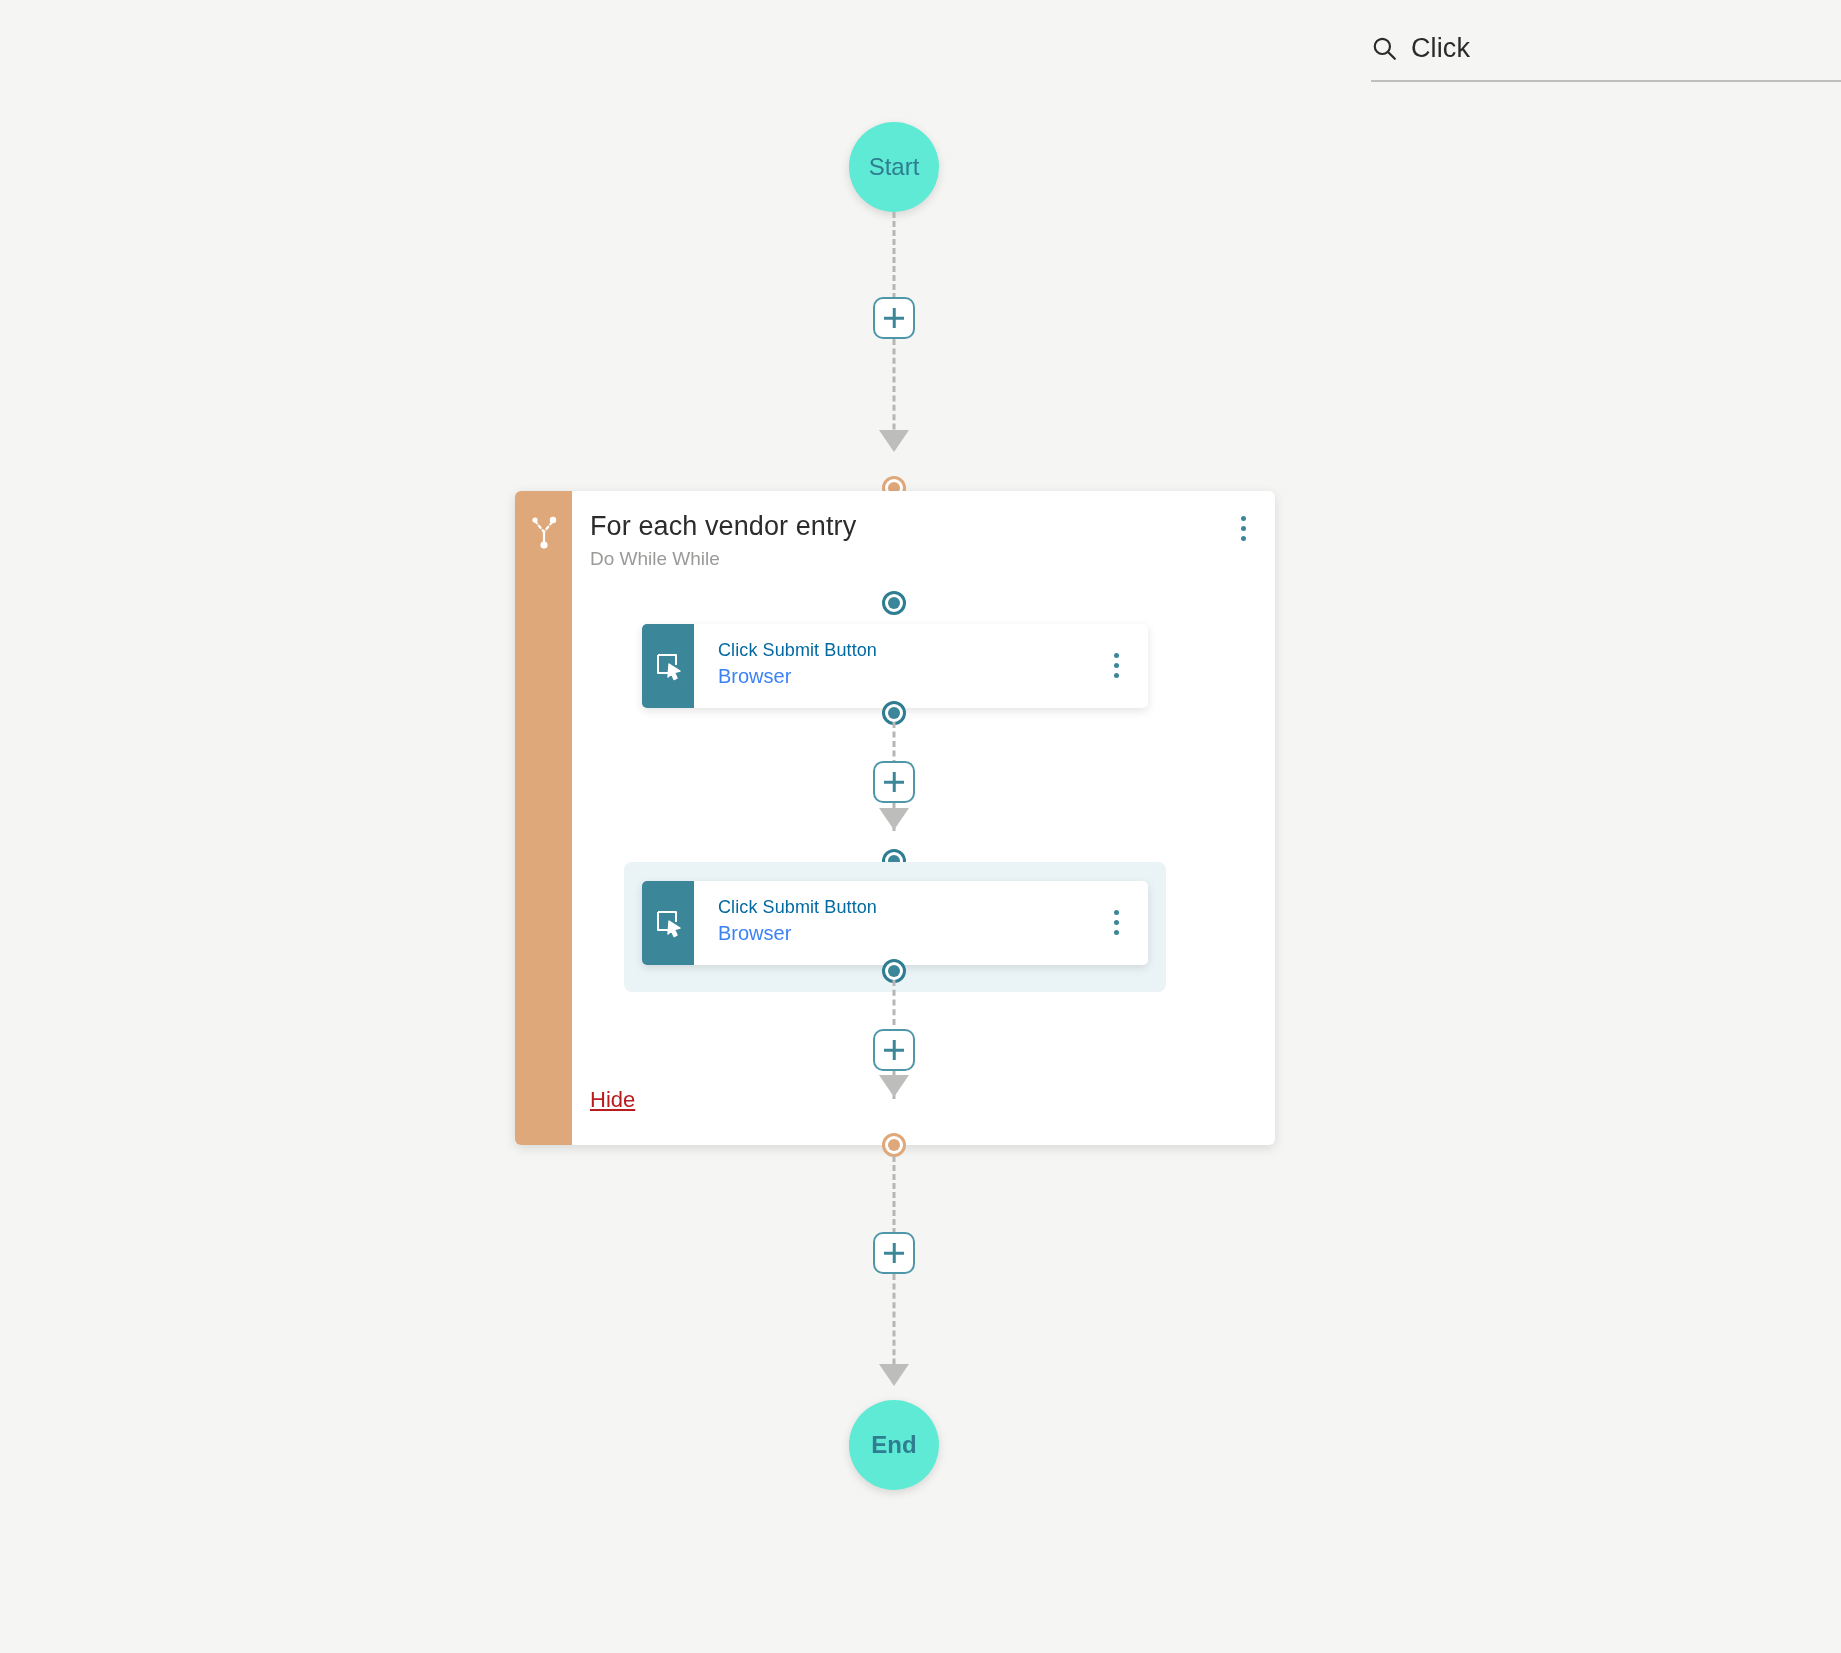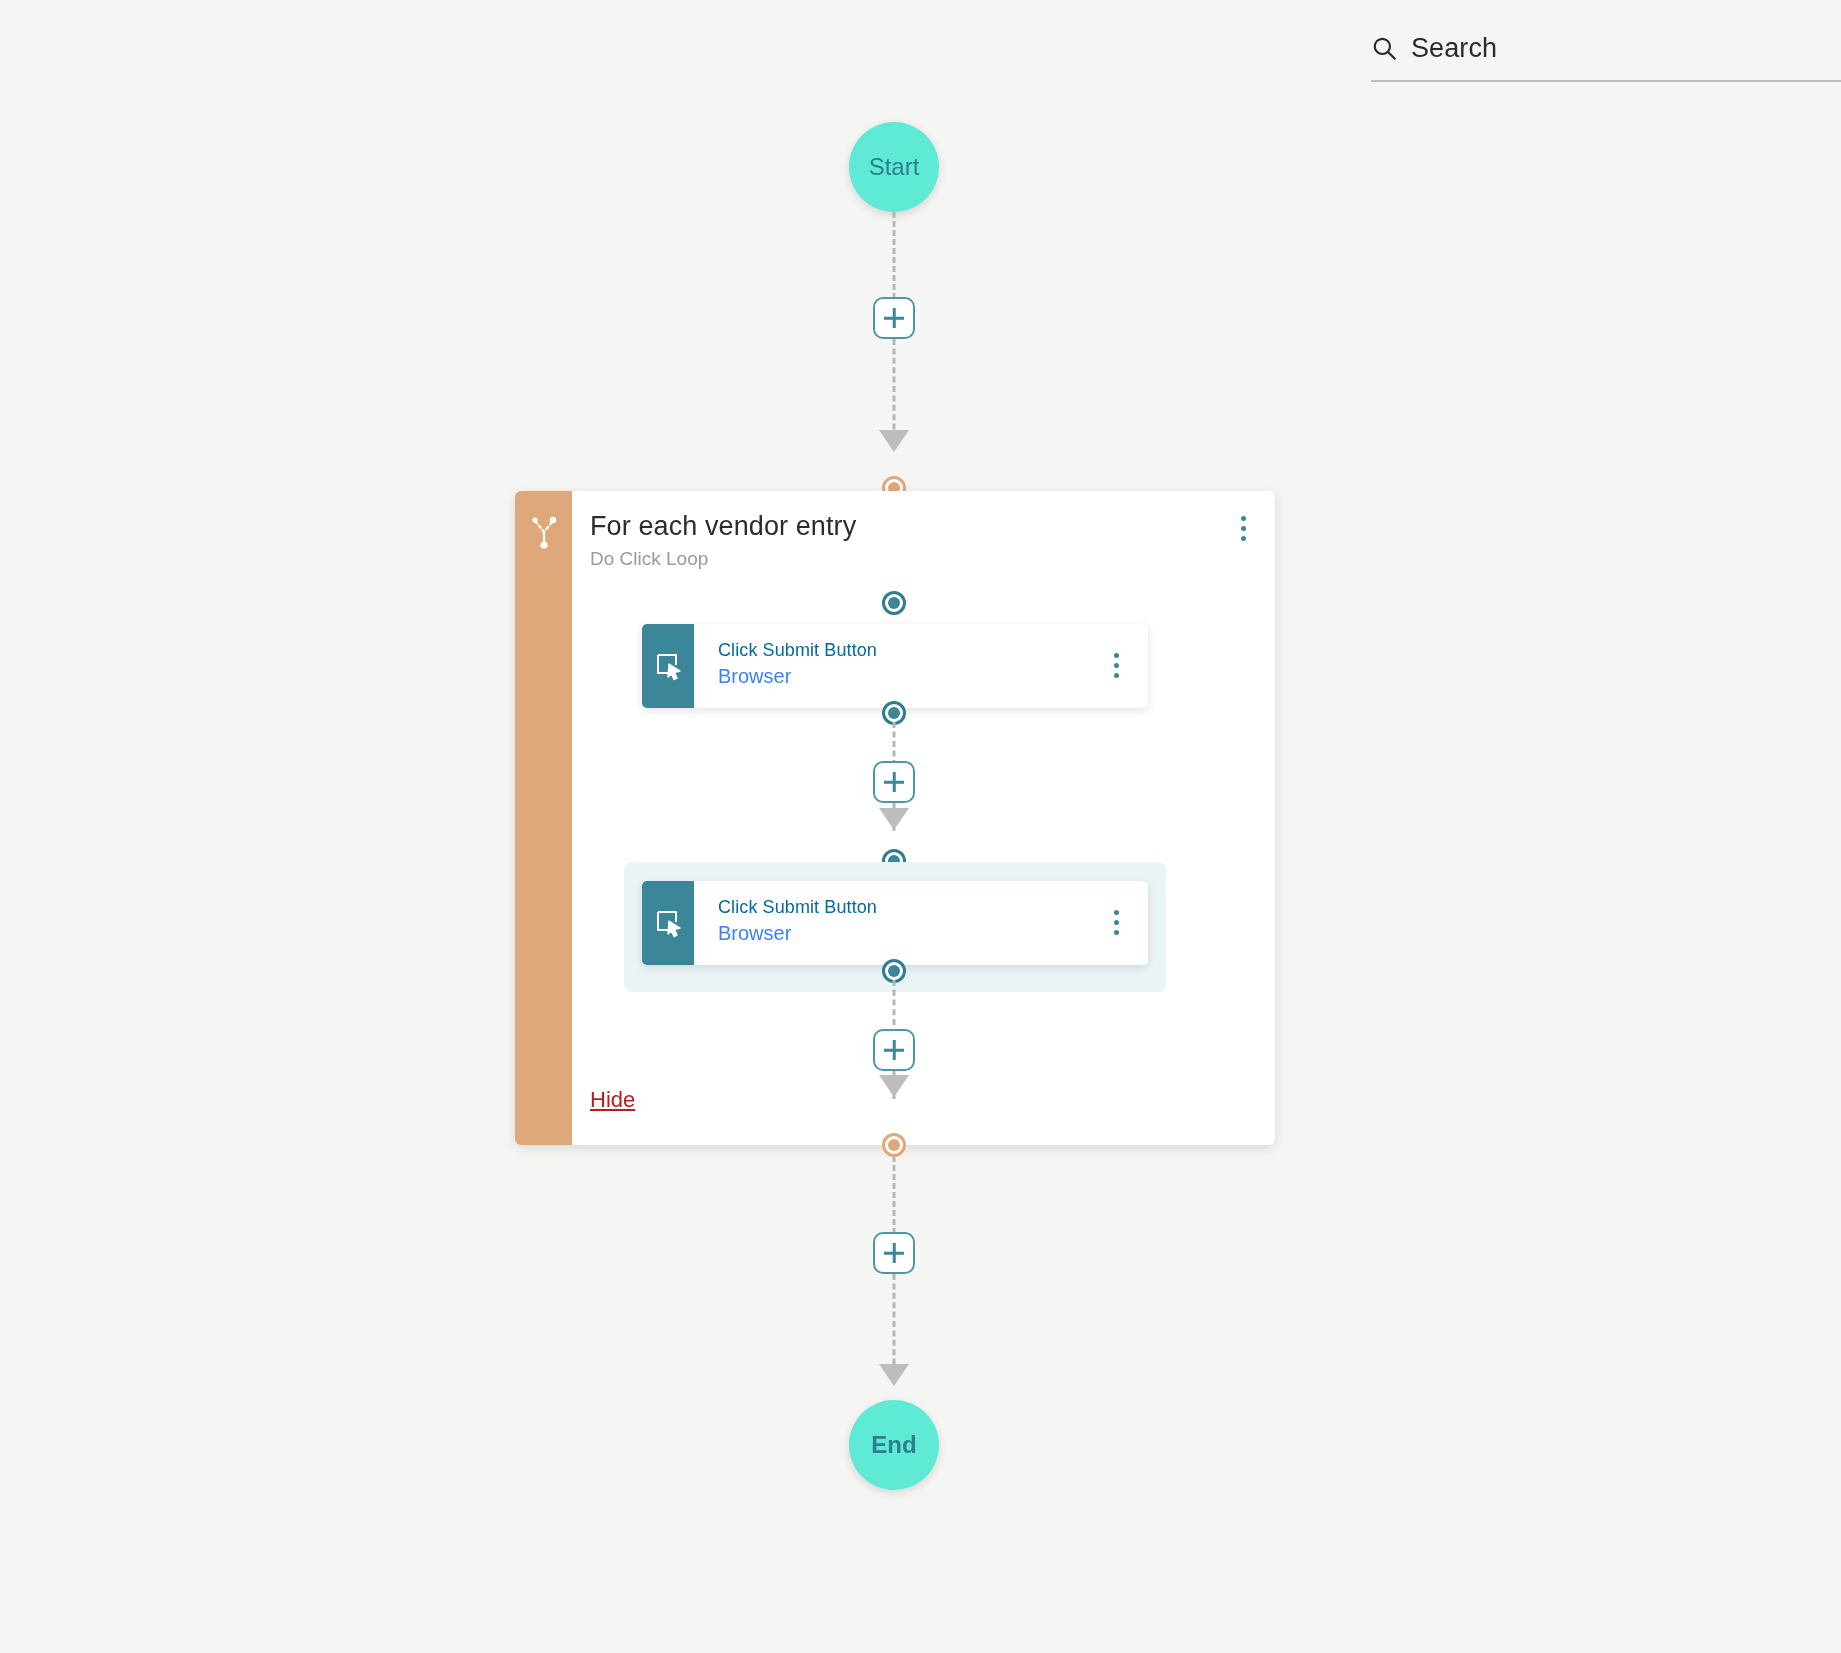--- a/index.html
+++ b/index.html
@@ -187,21 +187,21 @@
 </head>
 <body>
 
 <div class="search-bar">
   <span class="search-icon">
     <svg viewBox="0 0 24 24" fill="none" stroke="#2B2B2B" stroke-width="2" stroke-linecap="round">
       <circle cx="10.5" cy="10.5" r="7"></circle>
       <line x1="15.8" y1="15.8" x2="22" y2="22"></line>
     </svg>
   </span>
-  <span class="search-placeholder">Search</span>
+  <span class="search-placeholder">Click</span>
 </div>
 
 <div class="canvas">
 
   <div class="terminal" style="left:894px; top:122px;">
     <span>Start</span>
   </div>
 
   <div class="conn" style="left:894px; top:212px; height:105px;"></div>
   <div class="plus-btn" style="left:894px; top:297px;"></div>
@@ -220,21 +220,21 @@
           <line x1="17" y1="19" x2="17" y2="31"></line>
           <circle cx="8" cy="7" r="2.6" fill="#FFFFFF" stroke="none"></circle>
           <circle cx="26" cy="7" r="3.2" fill="#FFFFFF" stroke="none"></circle>
           <circle cx="17" cy="32" r="3.6" fill="#FFFFFF" stroke="none"></circle>
         </svg>
       </span>
     </div>
 
     <div class="loop-header">
       <div class="loop-title">For each vendor entry</div>
-      <div class="loop-subtitle">Do Click Loop</div>
+      <div class="loop-subtitle">Do While While</div>
     </div>
 
     <div class="kebab" style="right:18px; top:20px;">
       <span></span>
         <span></span>
         <span></span>
     </div>
 
     <div class="hide-link" style="left:75px; bottom:32px;">Hide</div>
   </div>

